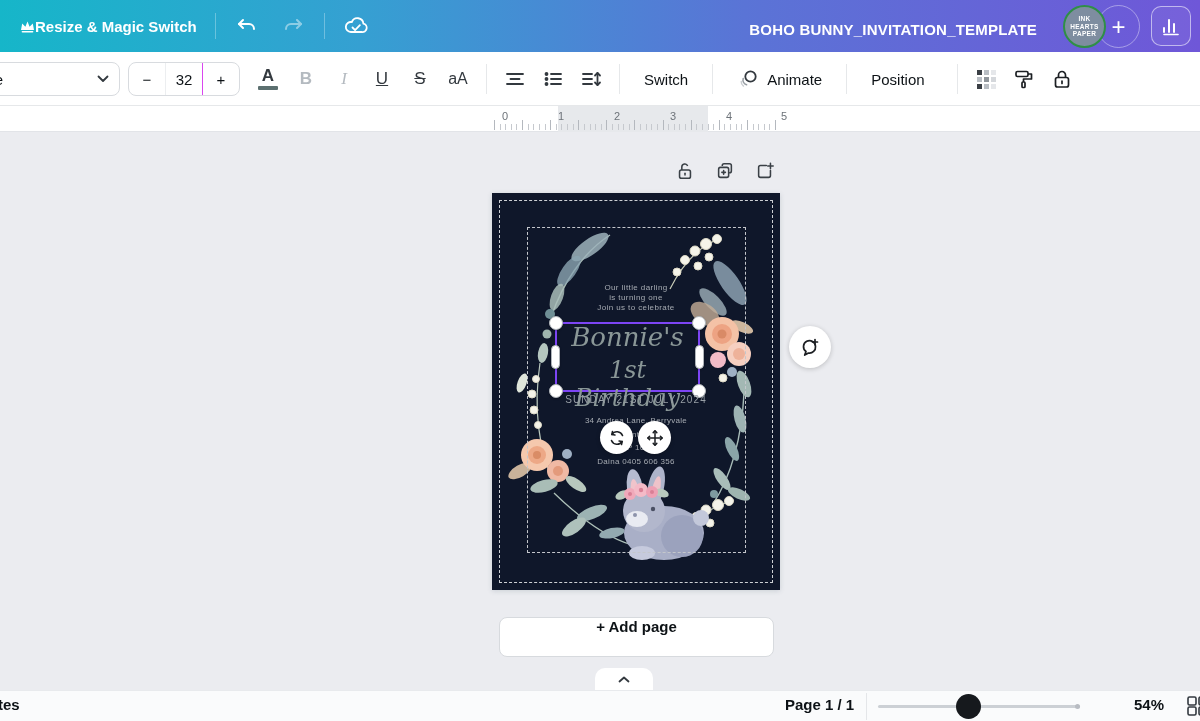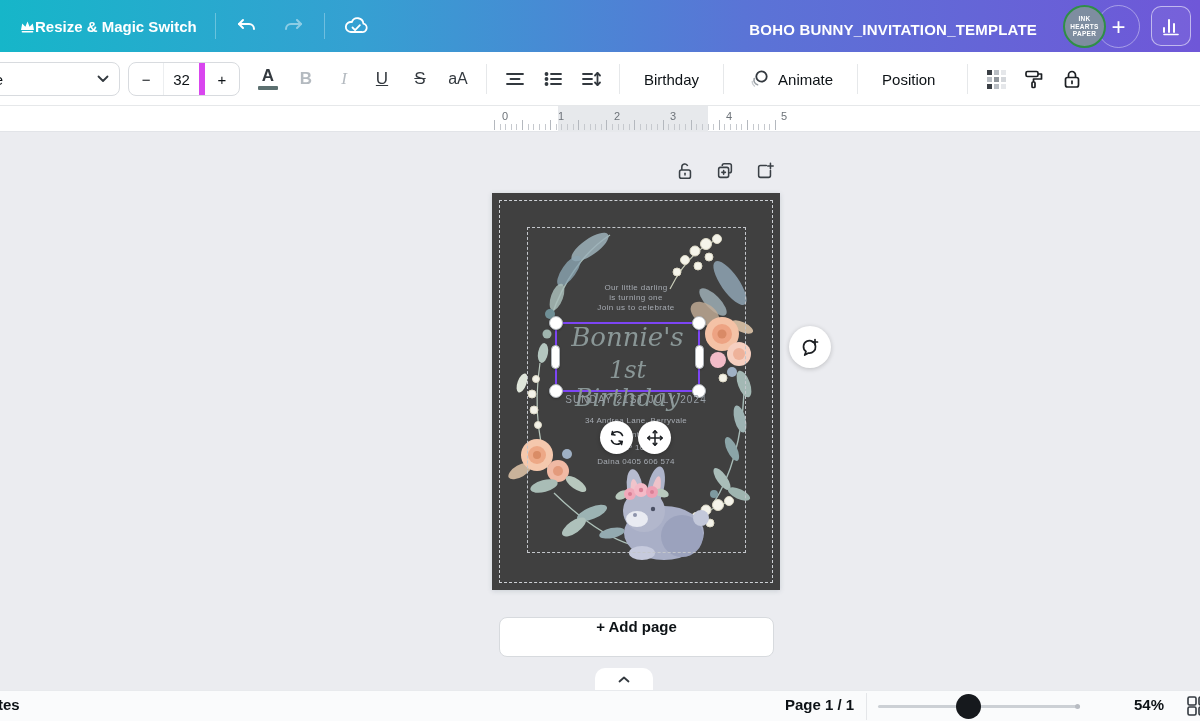--- a/index.html
+++ b/index.html
@@ -21,21 +21,21 @@
   .plus-circle { position:absolute; left:1097px; top:5px; width:43px; height:43px; border-radius:50%; border:1.5px solid rgba(255,255,255,.4); z-index:2; display:flex; align-items:center; justify-content:center; color:#fff; font-size:24px; font-weight:400; }
   .chart-btn { position:absolute; left:1151px; top:6px; width:40px; height:40px; border-radius:10px; border:1.5px solid rgba(255,255,255,.55); background:rgba(255,255,255,.06); display:flex; align-items:center; justify-content:center; }
 
   
   .toolbar { position:absolute; left:0; top:52px; width:1200px; height:54px; background:#fff; border-bottom:1px solid #e6e8ea; }
   .font-select { position:absolute; left:-64px; top:62px; width:184px; height:34px; border:1px solid #d8dbdf; border-radius:8px; background:#fff; display:flex; align-items:center; font-size:15px; }
   .font-select .fname { margin-left:32px; }
   .font-select .chev { position:absolute; right:10px; }
   .stepper { position:absolute; left:128px; top:62px; width:112px; height:34px; border:1px solid #d8dbdf; border-radius:8px; background:#fff; display:flex; align-items:stretch; text-align:center; font-size:15px; }
   .stepper > div { flex:1; display:flex; align-items:center; justify-content:center; }
-  .stepper .mid { border-left:1px solid #eceef0; border-right:6px solid #d946ef; font-weight:500; }
+  .stepper .mid { border-left:1px solid #eceef0; border-right:1px solid #d946ef; font-weight:500; }
   .fmt-row { position:absolute; left:252px; top:52px; height:54px; display:flex; align-items:center; gap:6px; }
   .fmt-btn { min-width:32px; height:34px; display:flex; flex-direction:column; align-items:center; justify-content:center; font-size:17px; color:#33393f; border-radius:6px; }
   .color-a { font-weight:600; line-height:16px; }
   .color-bar { width:20px; height:4px; border-radius:1px; margin-top:2px; }
   .disabled { color:#b4bac0; }
   .b-bold { font-weight:700; }
   .i-italic { font-style:italic; font-family:"Liberation Serif",serif; }
   .u-under { text-decoration:underline; }
   .s-strike { text-decoration:line-through; }
   .case-aa { font-size:16px; }
@@ -49,21 +49,21 @@
   .ticks-minor { position:absolute; left:494px; bottom:1px; width:284px; height:6px;
     background:repeating-linear-gradient(90deg,#c6c9ce 0 1px,transparent 1px 5.62px); }
   .ticks-major { position:absolute; left:494px; bottom:1px; width:284px; height:10px;
     background:repeating-linear-gradient(90deg,#b4b8be 0 1px,transparent 1px 28.1px); }
 
   
   .workspace { position:absolute; left:0; top:132px; width:1200px; height:558px; background:#ebecf0; }
   .page-actions { position:absolute; left:672px; top:26px; display:flex; gap:14px; color:#3a4046; }
   .pa-btn { width:26px; height:26px; display:flex; align-items:center; justify-content:center; }
 
-  .card { position:absolute; left:492px; top:61px; width:288px; height:397px; background:#404040; box-shadow:0 1px 5px rgba(57,76,96,.18); }
+  .card { position:absolute; left:492px; top:61px; width:288px; height:397px; background:#0f172a; box-shadow:0 1px 5px rgba(57,76,96,.18); }
   .bleed-border { position:absolute; left:7px; top:7px; right:7px; bottom:7px; border:1px dashed #cdd0d4; }
   .margin-border { position:absolute; left:35px; top:34px; width:219px; height:326px; border:1px dashed #c4c7cc; }
   .deco { position:absolute; left:0; top:0; }
 
   .intro-text { position:absolute; left:0; top:90px; width:100%; text-align:center; font-size:8px; line-height:10px; color:#a6abb2; letter-spacing:.4px; }
   .sel-box { position:absolute; left:63px; top:129px; width:145px; height:70px; border:2px solid #7d45f5; }
   .script-line { position:absolute; width:100%; text-align:center; font-family:"DejaVu Serif",serif; font-style:italic; color:#8a9797; }
   .script-1 { top:-2px; font-size:26px; }
   .script-2 { top:32px; font-size:24px; }
   .handle { position:absolute; background:#fff; border:1px solid #b0b5ba; border-radius:50%; width:14px; height:14px; box-shadow:0 1px 2px rgba(0,0,0,.25); }
@@ -210,21 +210,21 @@
           <path d="M3 6 H12"></path>
           <path d="M3 11 H12"></path>
           <path d="M3 16 H12"></path>
           <path d="M17.5 5 V17"></path>
           <path d="M15 7.5 L17.5 5 L20 7.5"></path>
           <path d="M15 14.5 L17.5 17 L20 14.5"></path>
         </svg>
     </span>
   </div>
   <div class="tool-sep"></div>
-  <div class="txt-btn">Birthday</div>
+  <div class="txt-btn">Switch</div>
   <div class="tool-sep"></div>
   <div class="txt-btn">
     <span>
       <svg width="22" height="22" viewBox="0 0 22 22" fill="none" stroke-linecap="round">
           <circle cx="13.5" cy="8.5" r="5.2" stroke="#33393f" stroke-width="1.8"></circle>
           <path d="M6.2 10.5 a5.2 5.2 0 0 0 3.4 6.3" stroke="#9aa0a6" stroke-width="1.6"></path>
           <path d="M4.2 13.5 a5.2 5.2 0 0 0 2.3 4.6" stroke="#c9cdd1" stroke-width="1.4"></path>
         </svg>
     </span>
     <span>Animate</span>
@@ -423,21 +423,21 @@
       <div class="h-pill h-left"></div>
       <div class="h-pill h-right"></div>
     </div>
 
     <div class="date-line">SUNDAY 21ST JULY 2024</div>
 
     <div class="detail-text">
       <div>34 Andrea Lane, Berryvale</div>
       <div>Mountview</div>
       <div>RSVP 16 July</div>
-      <div>Daina 0405 606 574</div>
+      <div>Daina 0405 606 356</div>
     </div>
 
     <div class="float-btn rotate-btn">
       <span>
         <svg width="18" height="18" viewBox="0 0 18 18" fill="none" stroke="#1c1f23" stroke-width="1.6" stroke-linecap="round" stroke-linejoin="round">
             <path d="M14.5 6.5 a6 6 0 0 0 -10.6 -1"></path>
             <path d="M4.5 2.5 L3.9 5.5 L6.9 6"></path>
             <path d="M3.5 11.5 a6 6 0 0 0 10.6 1"></path>
             <path d="M13.5 15.5 L14.1 12.5 L11.1 12"></path>
           </svg>

